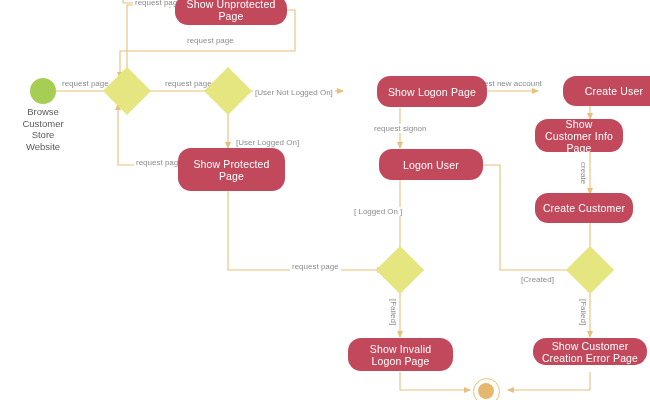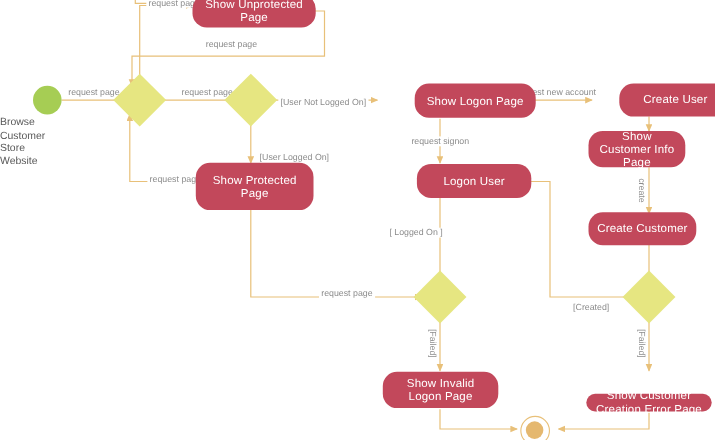--- a/index.html
+++ b/index.html
@@ -53,20 +53,21 @@
     position: absolute;
     background: #a6cd54;
     border-radius: 50%;
     z-index: 3;
   }
   .initial-label {
     position: absolute;
     color: #5a5a5a;
     font-size: 9.5px;
     line-height: 11.5px;
+    text-align: center;
     z-index: 3;
   }
   
   .final-ring {
     position: absolute;
     border: 1.6px solid #e8c079;
     border-radius: 50%;
     background: #ffffff;
     z-index: 3;
   }
@@ -185,21 +186,21 @@
   </div>
 
   <div class="action" style="left:535px; top:193px; width:98px; height:30px;">
     <span>Create Customer</span>
   </div>
 
   <div class="action" style="left:348px; top:338px; width:105px; height:33px;">
     <span>Show Invalid Logon Page</span>
   </div>
 
-  <div class="action" style="left:533px; top:338px; width:114px; height:16px;margin-top:20px;">
+  <div class="action" style="left:533px; top:338px; width:114px; height:27px;">
     <span>Show Customer Creation Error Page</span>
   </div>
 
   <div class="final-ring" style="left:473px; top:378px; width:25px; height:25px;"></div>
   <div class="final-dot" style="left:478px; top:383px; width:16px; height:16px;"></div>
 
   <div class="elabel" style="left:133px; top:-2px;">request page</div>
 
   <div class="elabel" style="left:185px; top:36px;">request page</div>
 

